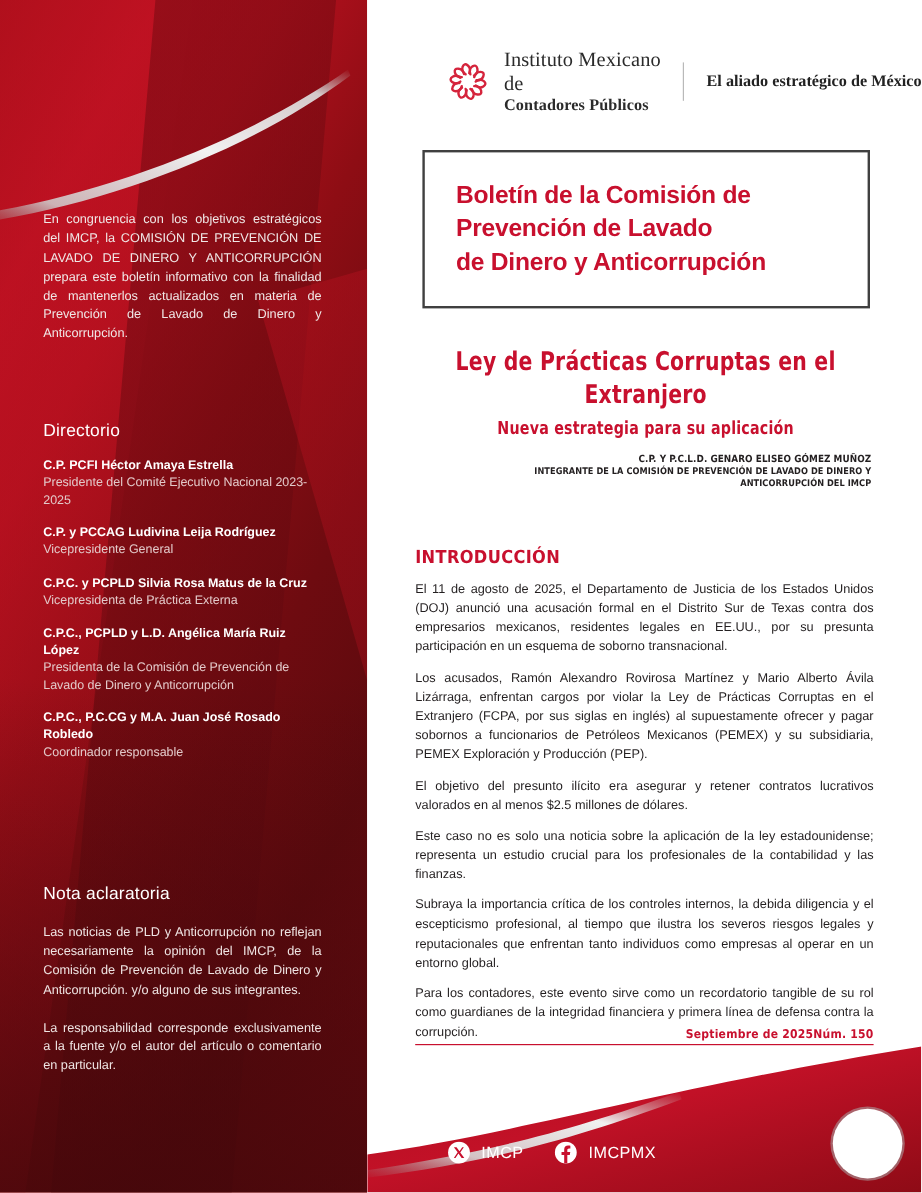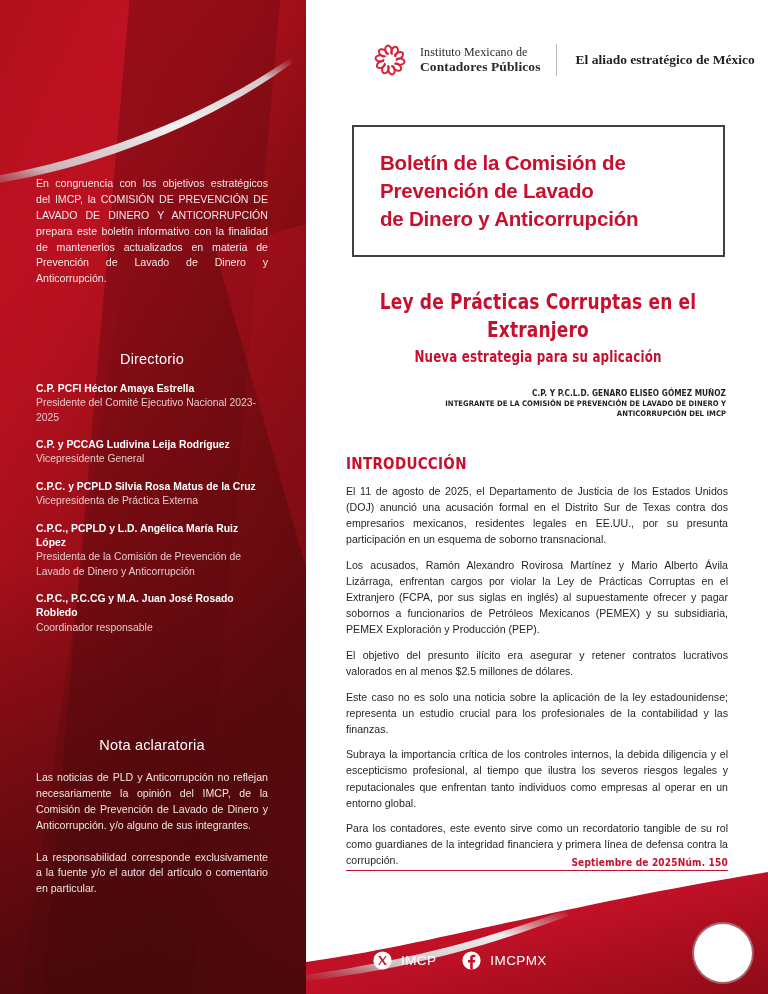--- a/index.html
+++ b/index.html
@@ -98,21 +98,21 @@
     display: flex;
     align-items: center;
     gap: 10px;
   }
   .imcp-mark { width: 40px; height: 40px; flex: 0 0 auto; }
   .imcp-words {
     line-height: 1.18;
     font-family: "Liberation Serif", serif;
     color: #2b2b2b;
   }
-  .imcp-words .l1 { font-size: 12px; letter-spacing: .1px; }
+  .imcp-words .l1 { font-size: 17px; letter-spacing: .1px; }
   .imcp-words .l2 { font-size: 13.5px; font-weight: bold; letter-spacing: .1px; }
   .mast-div {
     width: 1px; height: 32px; background: #b9b9b9; margin: 0 9px 0 5px;
   }
   .mast-tag {
     font-family: "Liberation Serif", serif;
     font-size: 13.5px;
     font-weight: bold;
     color: #222222;
     white-space: nowrap;
@@ -164,21 +164,21 @@
     font-weight: bold;
     margin-top: 4px;
     transform: scaleX(.88);
     transform-origin: center;
     letter-spacing: .2px;
   }
 
   .byline {
     position: absolute;
     left: 120px;
-    top: 388px;
+    top: 377px;
     width: 300px;
     text-align: right;
     color: #231f20;
     font-family: "DejaVu Sans Condensed", "Liberation Sans Narrow", "Liberation Sans", sans-serif;
     line-height: 1.35;
   }
   .byline .b1 { font-size: 8.2px; font-weight: bold; letter-spacing: .05px; }
   .byline .b2 { font-size: 7.6px; font-weight: bold; letter-spacing: .05px; }
 
   
@@ -274,21 +274,21 @@
     top: 176px;
     width: 232px;
     font-size: 10.6px;
     line-height: 1.5;
     text-align: justify;
     color: #f0e7e6;
   }
   .sb-h {
     width: 232px;
     left: 36px;
-    text-align: center;
+    text-align: left;
     font-size: 14.5px;
     color: #ffffff;
     letter-spacing: .2px;
   }
   .sb-dir-h { top: 351px; }
   .sb-nota-h { top: 737px; }
 
   .sb-dir {
     left: 36px;
     top: 382px;

